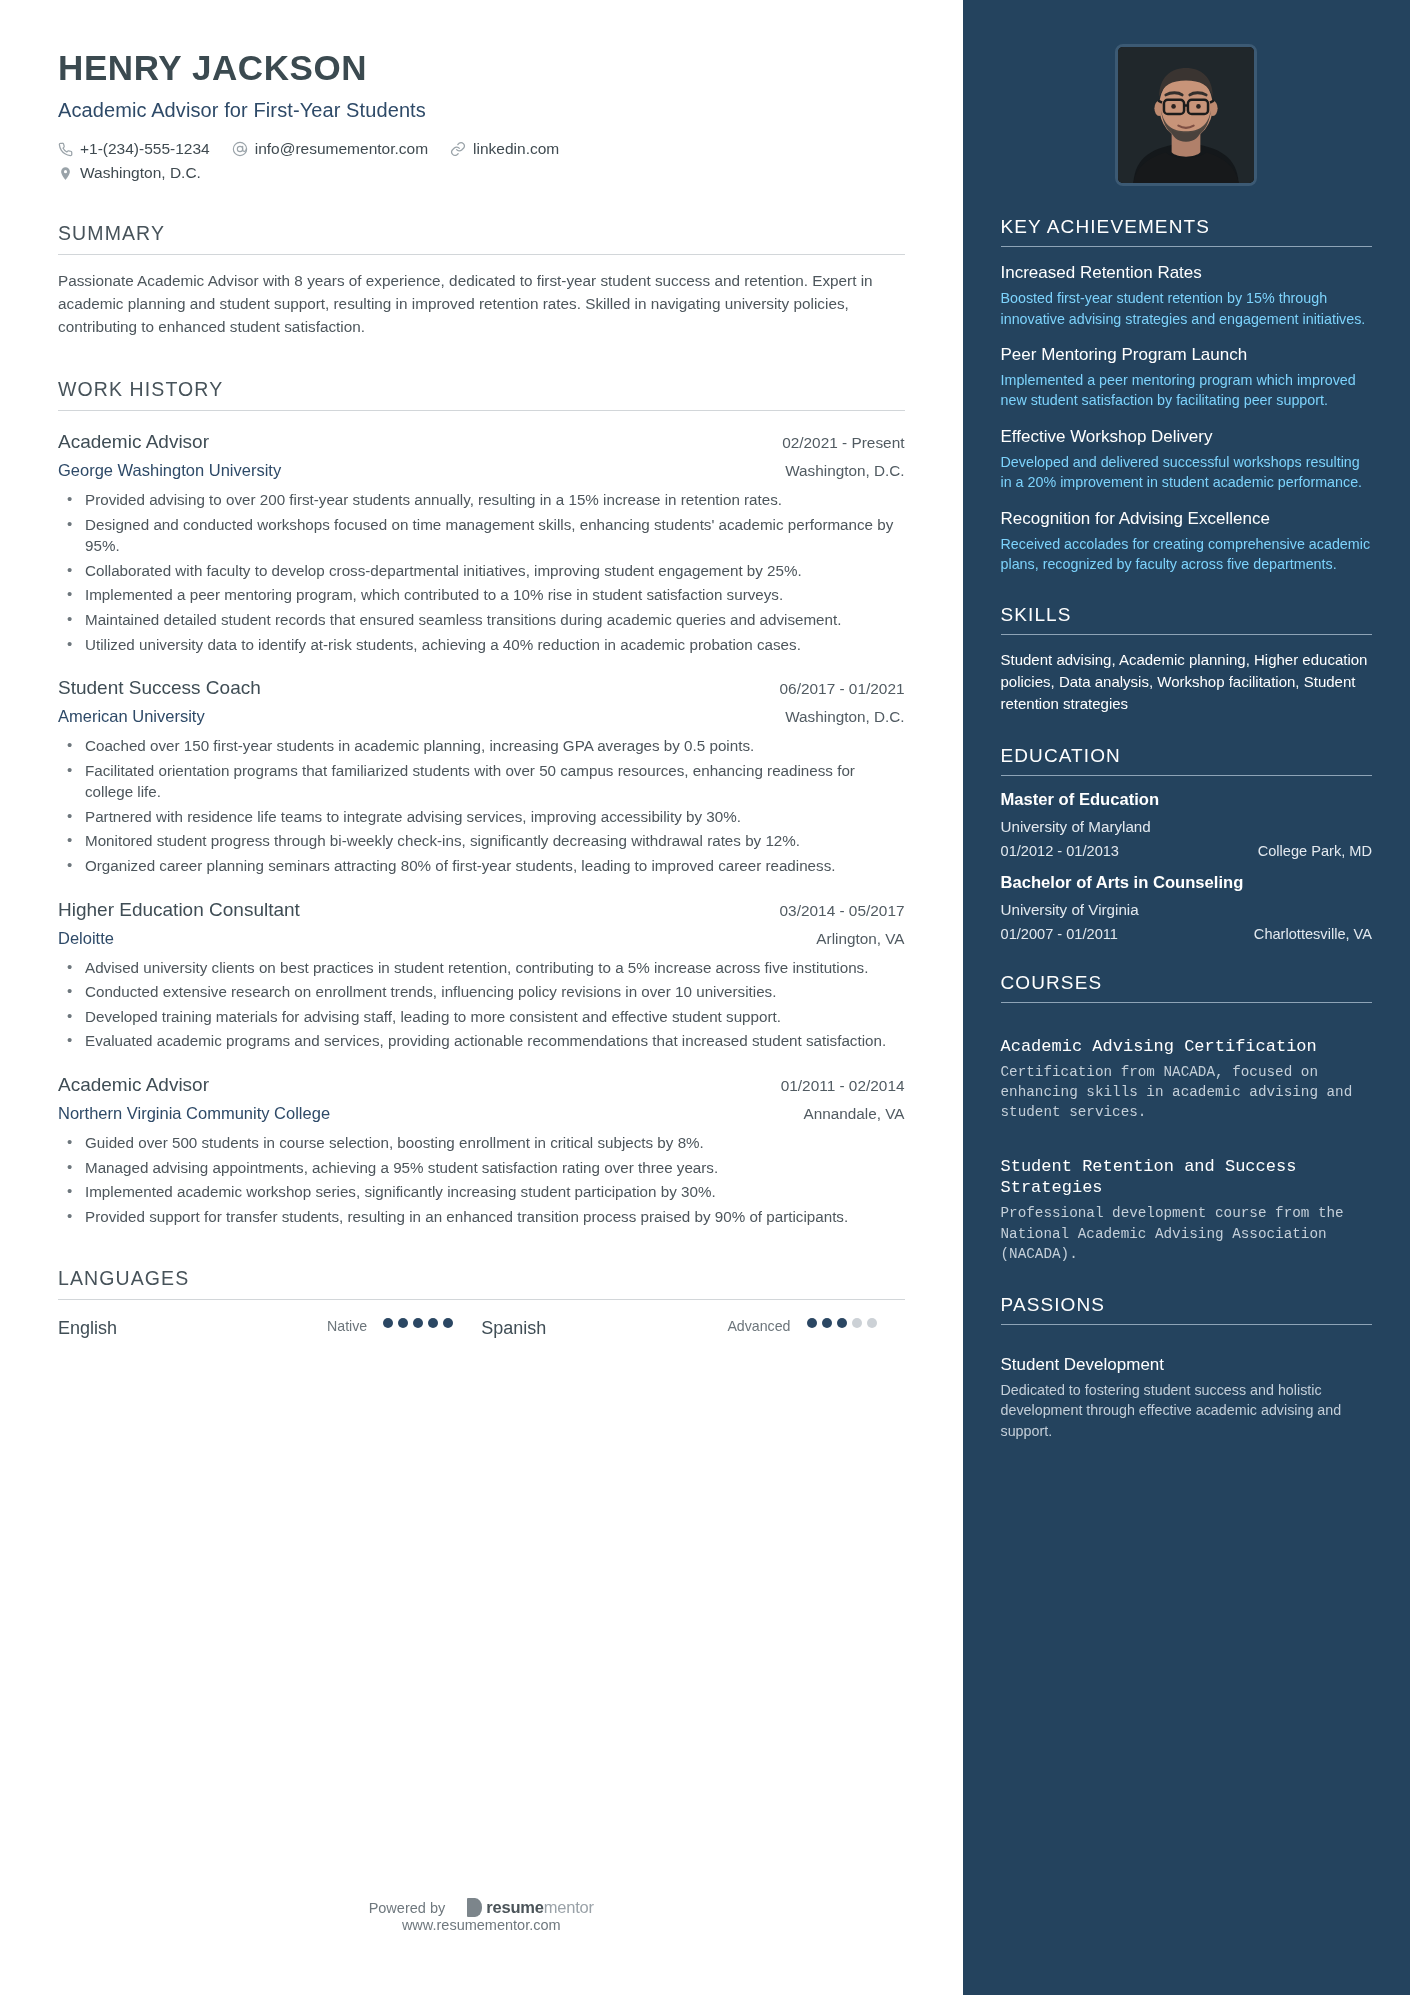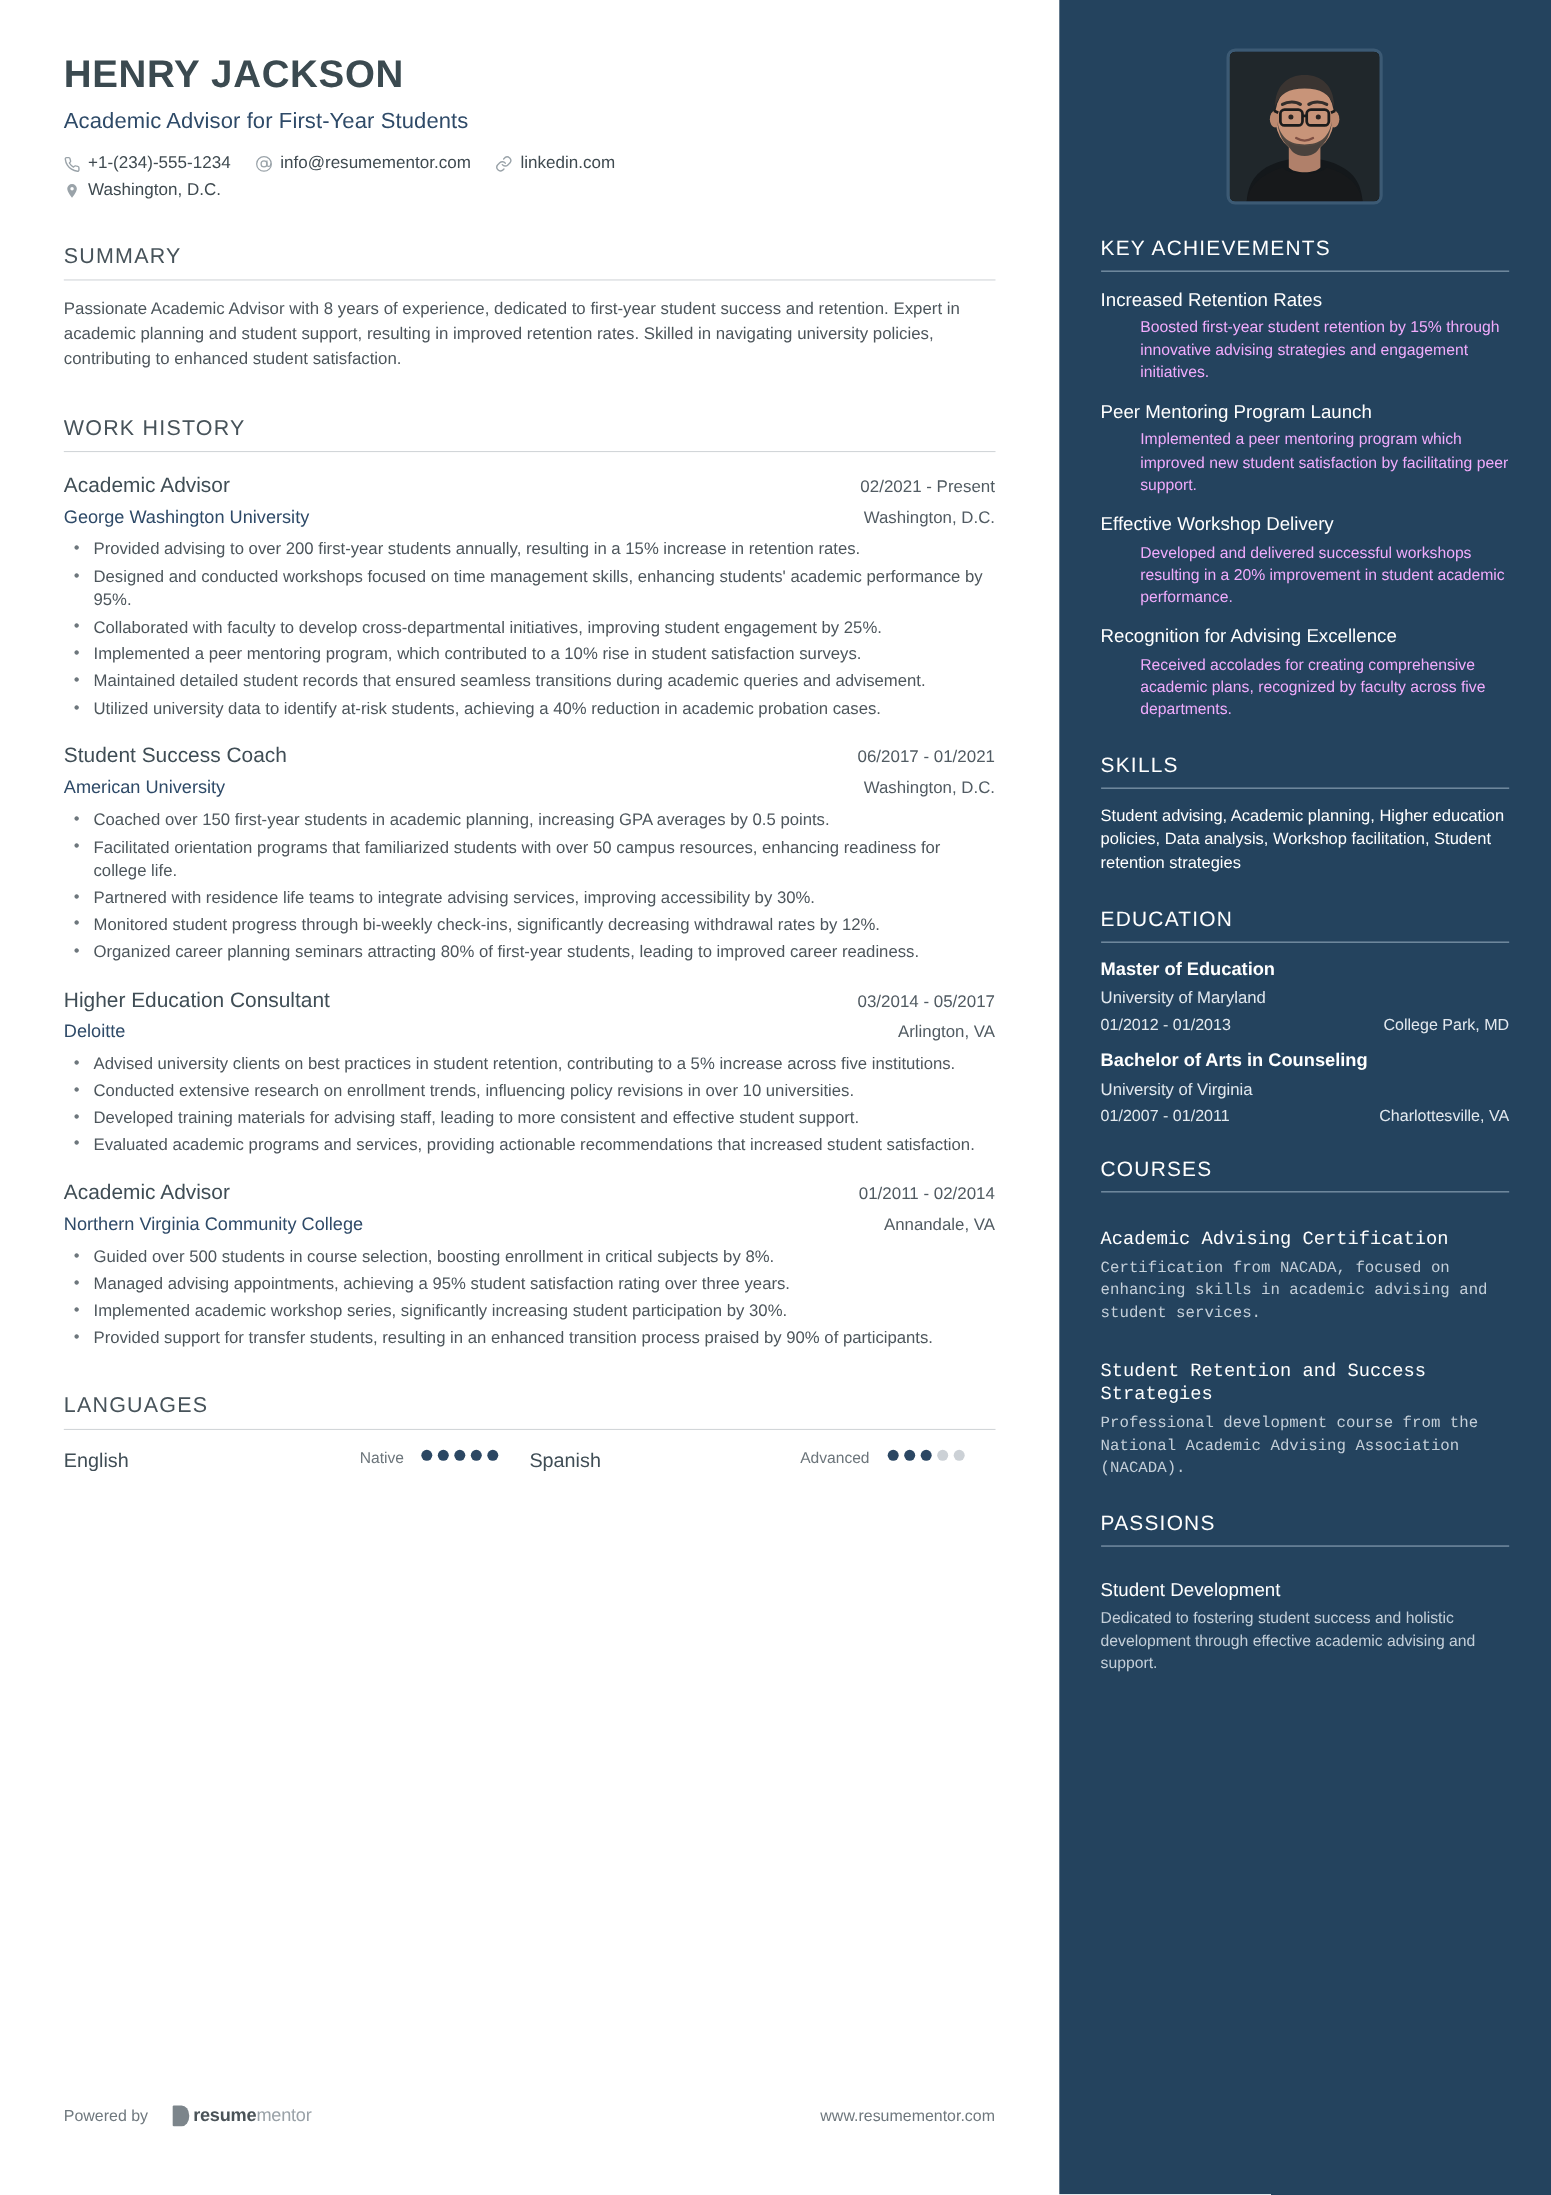--- a/index.html
+++ b/index.html
@@ -107,20 +107,21 @@
   
   .footer {
     position: absolute;
     left: 58px; right: 58px;
     bottom: 62px;
     display: flex;
     align-items: center;
     justify-content: space-between;
     font-size: 14.5px;
     color: #6f787e;
+    flex-direction: column;
   }
   .powered { display: flex; align-items: center; }
   .powered .pb { margin-right: 22px; }
   .logo { display: flex; align-items: center; }
   .logo-mark {
     width: 15px; height: 19px;
     background: #7c858b;
     margin-right: 4px;
     border-radius: 1px 7px 7px 1px / 1px 9px 9px 1px;
   }
@@ -151,21 +152,21 @@
     font-size: 19px;
     letter-spacing: 1.1px;
     color: #ffffff;
     font-weight: normal;
     padding-bottom: 8px;
   }
   .s-rule { height: 1px; background: #8ea4b7; width: 100%; }
 
   .ach { margin-top: 15px; }
   .ach-title { font-size: 17px; color: #ffffff; line-height: 1.25; margin-bottom: 5px; }
-  .ach-desc { font-size: 14.3px; line-height: 1.42; color: #f0abfc; margin-left: 36px; }
+  .ach-desc { font-size: 14.3px; line-height: 1.42; color: #7dd3fc; }
 
   .skills-text { margin-top: 14px; font-size: 15px; line-height: 1.45; color: #ffffff; }
 
   .edu { margin-top: 14px; }
   .edu-degree { font-size: 16.6px; font-weight: bold; color: #ffffff; margin-bottom: 8px; }
   .edu-school { font-size: 15.2px; color: #e3e9ef; margin-bottom: 8px; }
   .edu-meta { display: flex; justify-content: space-between; font-size: 14.6px; color: #e3e9ef; margin-bottom: 14px; }
 
   .course { margin-top: 33px; font-family: Liberation Mono, monospace; }
   .course-title { font-size: 17px; color: #ffffff; line-height: 1.25; margin-bottom: 5px; }

